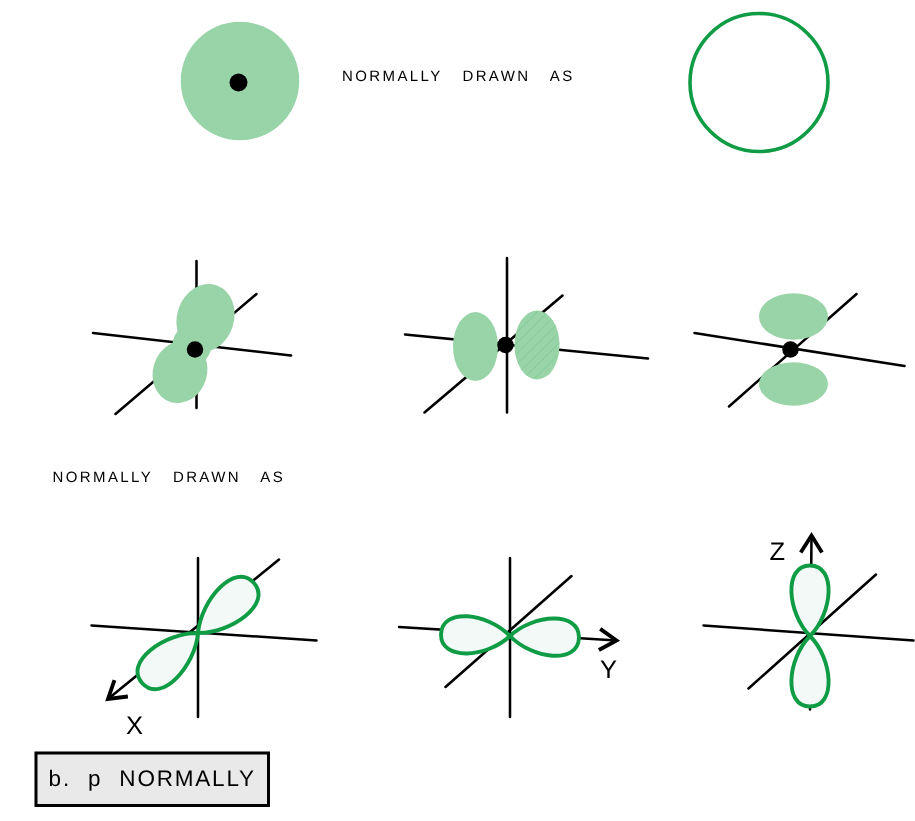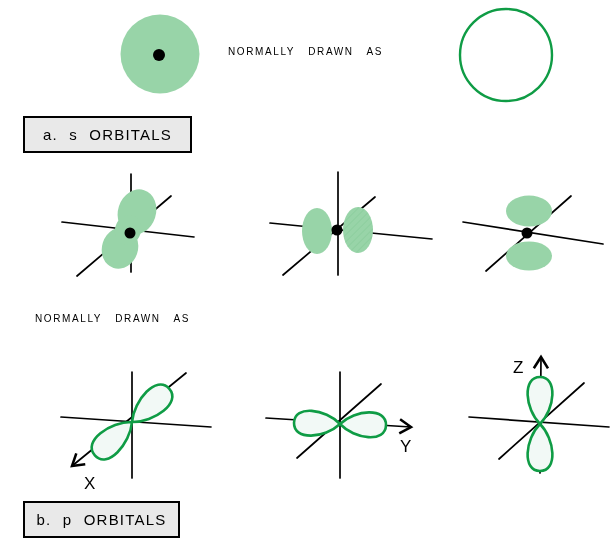--- a/index.html
+++ b/index.html
@@ -109,21 +109,18 @@
       <line class="axis" x1="540" y1="473" x2="541" y2="357" marker-end="url(#arrowhead)"></line>
       <path class="lobe" transform="translate(540 424) rotate(90)" d="M0 0 C15 -15 47 -18 47 0 C47 18 15 15 0 0 C-15 15 -47 18 -47 0 C-47 -18 -15 -15 0 0 Z"></path>
       <text class="axis-letter" x="513" y="373">Z</text>
     </g>
   </svg>
 
   <div class="caption" style="left:228px;top:46px;">NORMALLY DRAWN AS</div>
 
   <div class="caption" style="left:35px;top:313px;">NORMALLY DRAWN AS</div>
 
-  <div class="label-box" style="left:23px;top:116px;width:169px;height:37px;">
-    <span>a. s ORBITALS</span>
-  </div>
 
   <div class="label-box" style="left:23px;top:501px;width:157px;height:37px;">
-    <span>b. p ORBITALS</span>
+    <span>b. p NORMALLY</span>
   </div>
 
 </div>
 
 </body></html>

